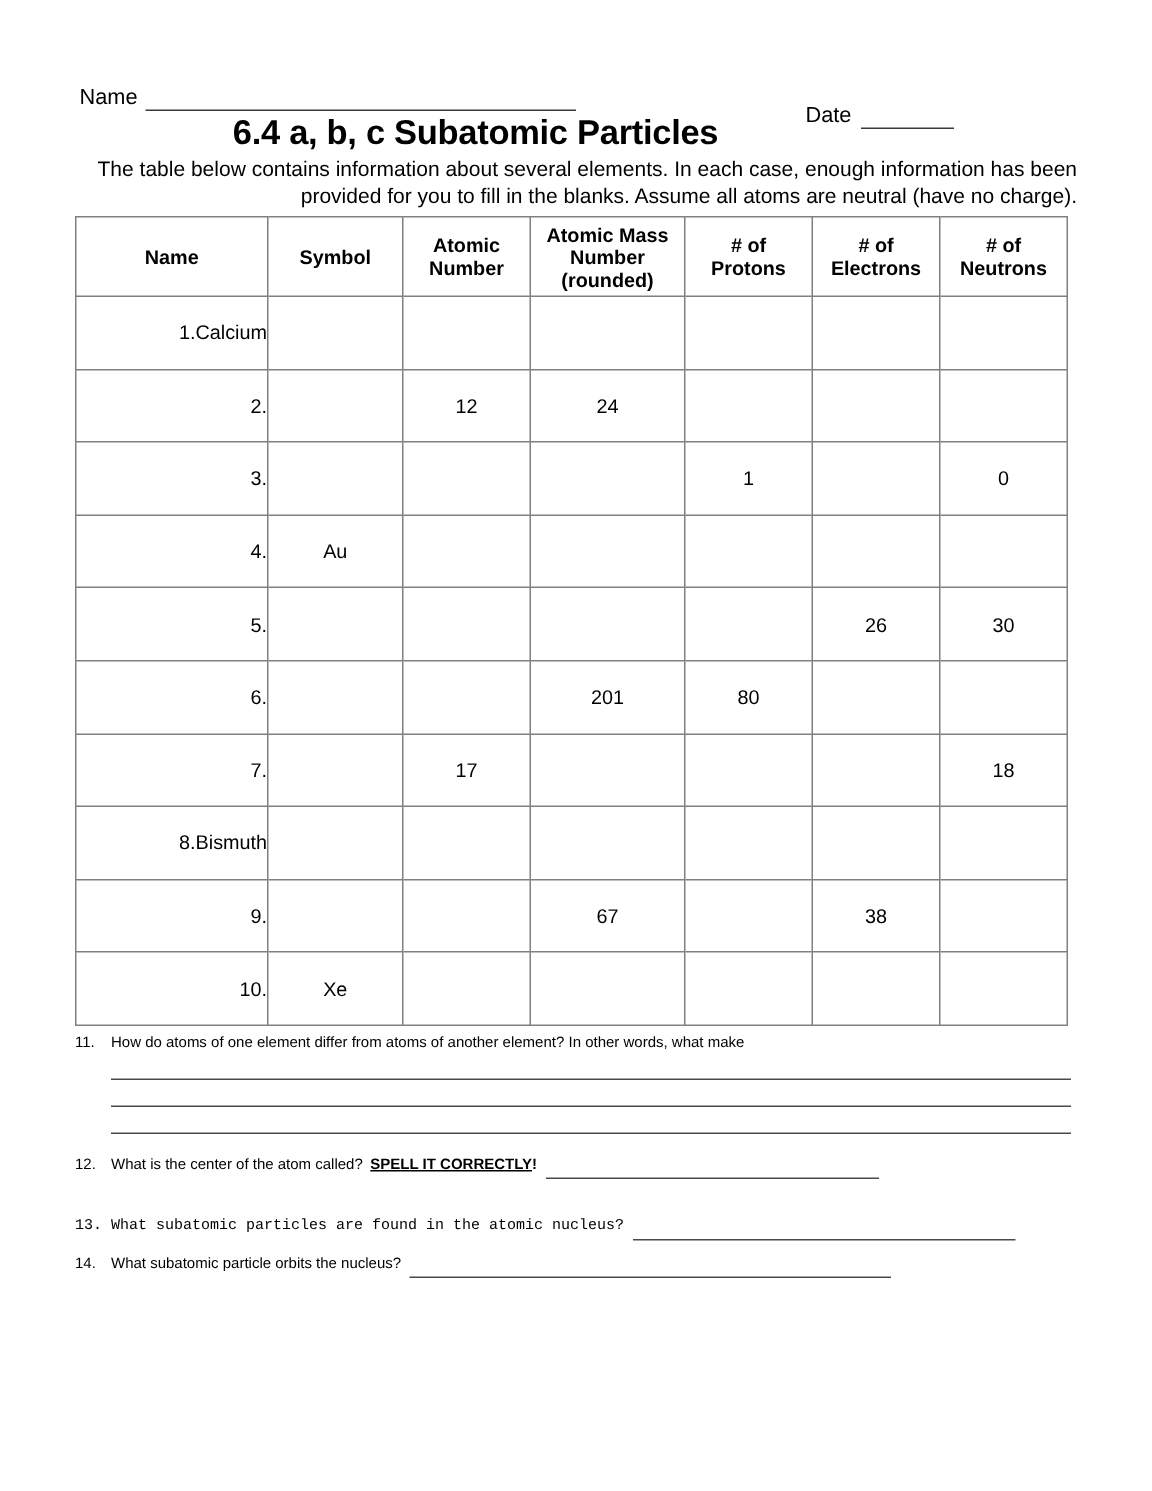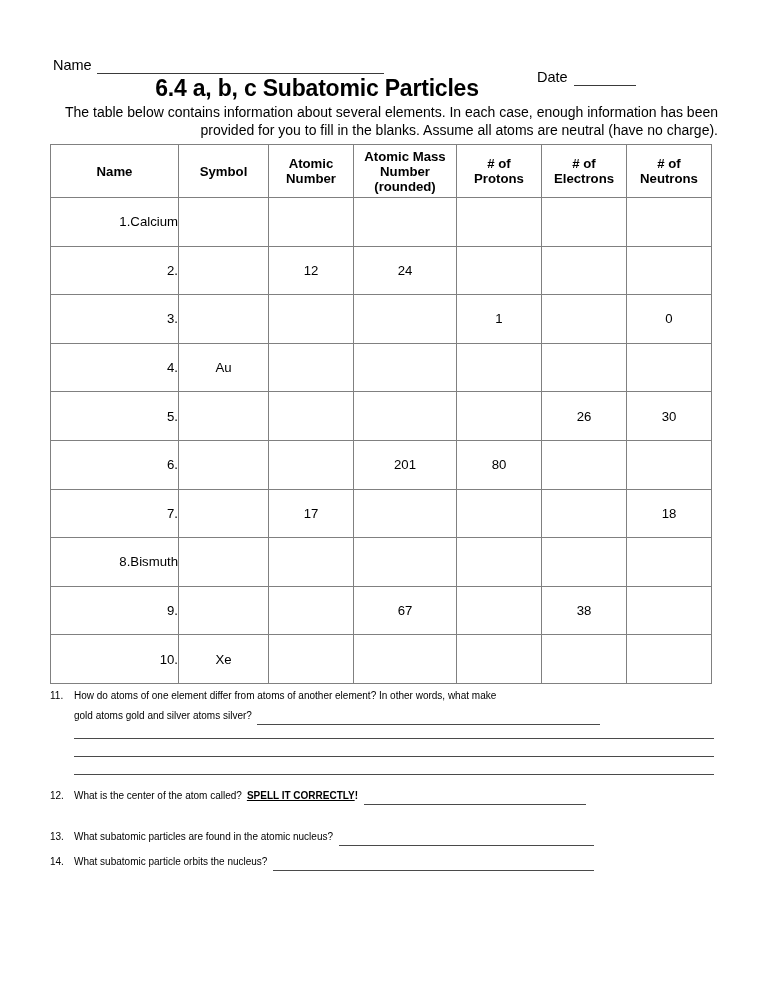--- a/index.html
+++ b/index.html
@@ -161,21 +161,21 @@
     border-bottom: 1.4px solid #4a4a4a;
     height: 0;
     margin-left: 24px;
     width: 640px;
   }
   .ll-1 { margin-top: 13px; }
   .ll-2 { margin-top: 17px; }
   .ll-3 { margin-top: 17px; }
 
   .q12 { margin-top: 11px; line-height: 19px; }
-  .q13 { margin-top: 22px; line-height: 19px; }
+  .q13 { margin-top: 22px; line-height: 19px; font-family: Liberation Mono, monospace; }
   .q14 { margin-top: 6px; line-height: 19px; }
 
   .emph {
     font-weight: bold;
     text-decoration: underline;
   }
   .emph-bang {
     font-weight: bold;
   }
   .ans-blank {
@@ -342,23 +342,20 @@
       </tbody>
     </table>
   </div>
 
   <div class="questions">
 
     <div class="q q11">
       <div class="q-row q11-l1">
         <span class="q-num">11.</span><span>How do atoms of one element differ from atoms of another element? In other words, what make</span>
       </div>
-      <div class="q-row q11-l2">
-        <span>gold atoms gold and silver atoms silver?</span><span class="q11-blank"></span>
-      </div>
       <div class="long-line ll-1"></div>
       <div class="long-line ll-2"></div>
       <div class="long-line ll-3"></div>
     </div>
 
     <div class="q q12">
       <span class="q-num">12.</span><span>What is the center of the atom called?</span><span class="sp"></span><span class="emph">SPELL IT CORRECTLY</span><span class="emph-bang">!</span><span class="ans-blank ans-12"></span>
     </div>
 
     <div class="q q13">

